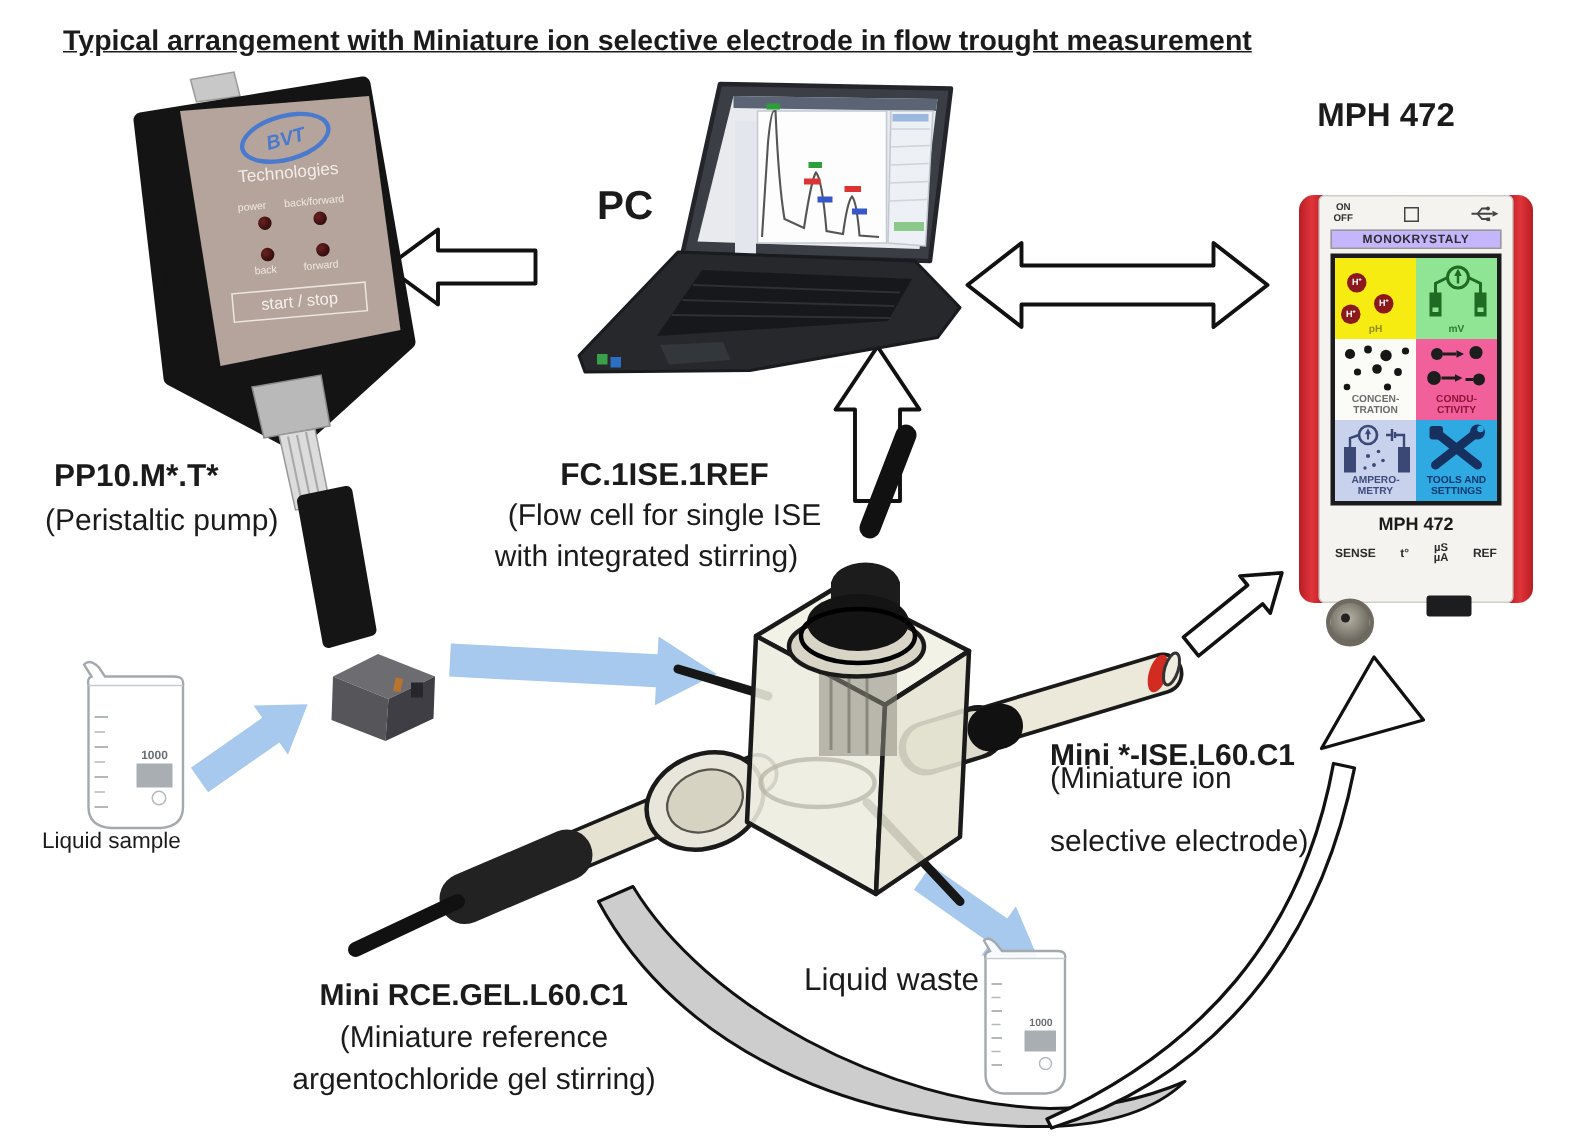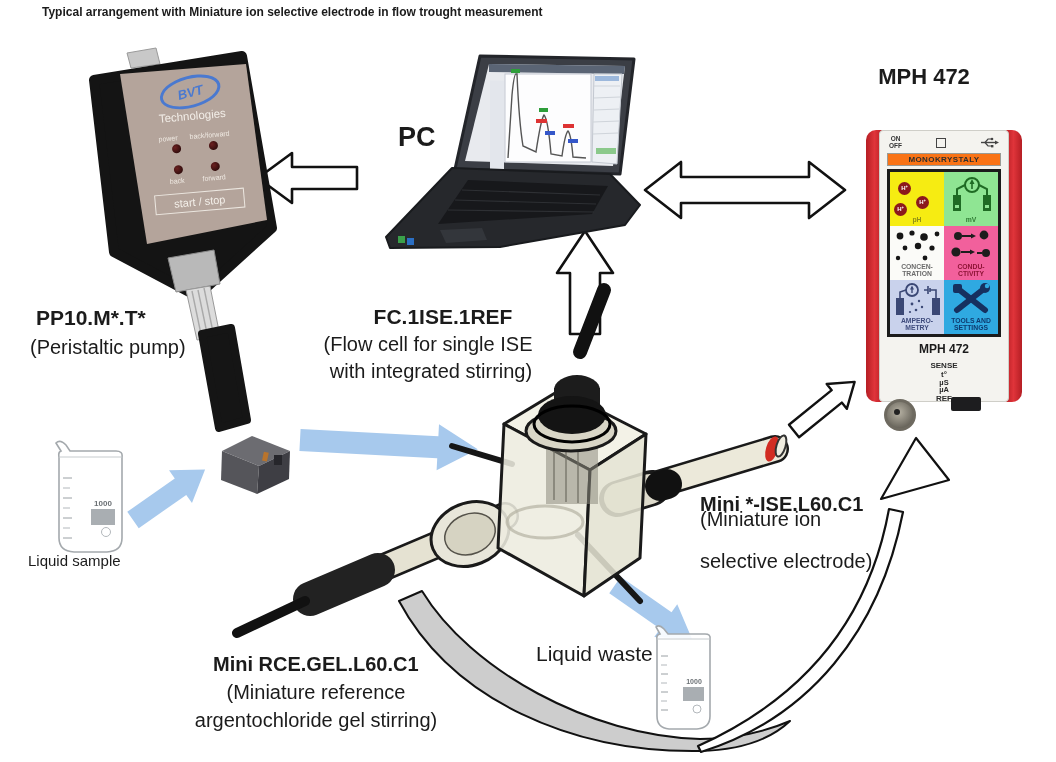--- a/index.html
+++ b/index.html
@@ -3,22 +3,22 @@
 <meta charset="utf-8">
 <style>
   html,body{margin:0;padding:0;background:#fff;}
   .canvas{position:relative;width:1056px;height:762px;background:#fff;overflow:hidden;
           font-family:"Liberation Sans",sans-serif;color:#1b1b1b;}
   svg{display:block;}
   .art{position:absolute;left:0;top:0;}
   .lbl{position:absolute;white-space:nowrap;font-size:20px;line-height:1.15;text-align:center;}
   .name{font-weight:bold;}
   .center{text-align:center;}
-  .title{position:absolute;left:42px;top:5px;font-size:12px;font-weight:bold;
-         white-space:nowrap;}
+  .title{position:absolute;left:42px;top:17px;font-size:19px;font-weight:bold;
+         text-decoration:underline;white-space:nowrap;}
   
   .pump-face{position:absolute;left:119px;top:70px;width:138px;height:170px;
              transform:rotate(-5deg);transform-origin:0 0;text-align:center;}
   .bvt-ellipse{width:56px;height:26px;border:3px solid #4a79d0;border-radius:50%;
                margin:12px auto 0;display:flex;align-items:center;justify-content:center;
                transform:rotate(-10deg);color:#4a79d0;font-weight:bold;font-style:italic;font-size:13px;}
   .pump-brand{color:#f2ede7;font-size:11.5px;margin-top:2px;}
   .led-labels{display:flex;justify-content:center;gap:12px;font-size:7px;color:#efe9e2;margin-top:11px;}
   .led-row{display:flex;justify-content:center;gap:28px;margin-top:3px;}
   .led{width:9px;height:9px;border-radius:50%;
@@ -28,38 +28,38 @@
   
   .mph{position:absolute;left:866px;top:130px;width:156px;height:272px;}
   .mph-red{position:absolute;top:0;bottom:0;width:17px;background:linear-gradient(90deg,#b51e24,#e0343a,#b51e24);}
   .mph-red.l{left:0;border-radius:10px 2px 2px 10px;}
   .mph-red.r{right:0;border-radius:2px 10px 10px 2px;}
   .mph-body{position:absolute;left:13px;right:13px;top:0;bottom:0;background:#f4f3ef;
             border:1px solid #cfcec8;border-radius:4px;}
   .mph-top{display:flex;justify-content:space-between;align-items:center;padding:5px 9px 0 9px;}
   .onoff{font-size:6.5px;font-weight:bold;line-height:1.05;color:#333;text-align:center;}
   .sq{width:8px;height:8px;border:1.5px solid #444;}
-  .brandbar{margin:3px 7px 0 7px;border:1px solid #9a9a94;background:#f97316;text-align:center;
+  .brandbar{margin:3px 7px 0 7px;border:1px solid #9a9a94;background:#c4b5fd;text-align:center;
             font-size:8px;font-weight:bold;letter-spacing:.4px;color:#2e2e2e;padding:1px 0;}
   .screen{margin:3px 7px 0 7px;border:3px solid #1b1b1b;background:#fff;height:162px;
           display:grid;grid-template-columns:1fr 1fr;grid-template-rows:1fr 1fr 1fr;}
   .tile{position:relative;overflow:hidden;}
   .tile-label{position:absolute;bottom:2px;left:0;width:100%;text-align:center;
               font-size:6.8px;font-weight:bold;line-height:1.1;}
   .t-ph{background:#f6ec12;}   .t-ph .tile-label{color:#8f8f16;}
   .t-mv{background:#8fe593;}   .t-mv .tile-label{color:#2f7a33;}
   .t-conc{background:#fbfbf8;} .t-conc .tile-label{color:#6b6b6b;}
   .t-cond{background:#f2609c;} .t-cond .tile-label{color:#8e1436;}
   .t-amp{background:#c9d2ec;}  .t-amp .tile-label{color:#3f4c7d;}
   .t-tools{background:#2fa9e1;}.t-tools .tile-label{color:#0e3a6e;}
   .hplus{position:absolute;width:13px;height:13px;border-radius:50%;background:#8c181c;
          color:#fff;font-size:6px;font-weight:bold;display:flex;align-items:center;justify-content:center;}
   .mph-model{text-align:center;font-weight:bold;font-size:12px;margin-top:5px;color:#1b1b1b;}
   .ports{display:flex;justify-content:space-between;align-items:center;padding:0 10px;margin-top:5px;
-         font-size:8px;font-weight:bold;color:#2a2a2a;flex-direction:column;}
+         font-size:8px;font-weight:bold;color:#2a2a2a;}
   .stack{display:flex;flex-direction:column;align-items:center;line-height:1;font-size:7.5px;}
   .bnc{position:absolute;left:884px;top:399px;width:26px;height:26px;border-radius:50%;
        background:radial-gradient(circle at 45% 40%, #b7b2a4, #4d4a42);border:3px solid #6e6a60;}
   .bnc-inner{position:absolute;left:7px;top:7px;width:6px;height:6px;border-radius:50%;background:#222;}
   .jack{position:absolute;left:951px;top:397px;width:30px;height:14px;background:#1d1d1f;border-radius:2px;}
 </style>
 </head>
 <body>
 
 <div class="canvas">
@@ -380,21 +380,21 @@
   <div class="jack"></div>
 
   <div class="lbl name" style="left:36px;top:306px;font-size:21px;">PP10.M*.T*</div>
   <div class="lbl" style="left:30px;top:336px;">(Peristaltic pump)</div>
 
   <div class="lbl name" style="left:398px;top:122px;font-size:27px;">PC</div>
 
   <div class="lbl name center" style="left:836px;top:64px;width:176px;font-size:22px;">MPH 472</div>
 
   <div class="lbl name center" style="left:343px;top:305px;width:200px;font-size:21px;">FC.1ISE.1REF</div>
-  <div class="lbl center" style="left:303px;top:333px;width:250px;">(Flow cell for single ISE</div>
+  <div class="lbl center" style="left:318px;top:333px;width:250px;">(Flow cell for single ISE</div>
   <div class="lbl center" style="left:306px;top:360px;width:250px;">with integrated stirring)</div>
 
   <div class="lbl name" style="left:700px;top:493px;">Mini *-ISE.L60.C1</div>
   <div class="lbl" style="left:700px;top:508px;">(Miniature ion</div>
   <div class="lbl" style="left:700px;top:550px;">selective electrode)</div>
 
   <div class="lbl name" style="left:213px;top:653px;">Mini RCE.GEL.L60.C1</div>
   <div class="lbl center" style="left:166px;top:681px;width:300px;">(Miniature reference</div>
   <div class="lbl center" style="left:166px;top:709px;width:300px;">argentochloride gel stirring)</div>
 

